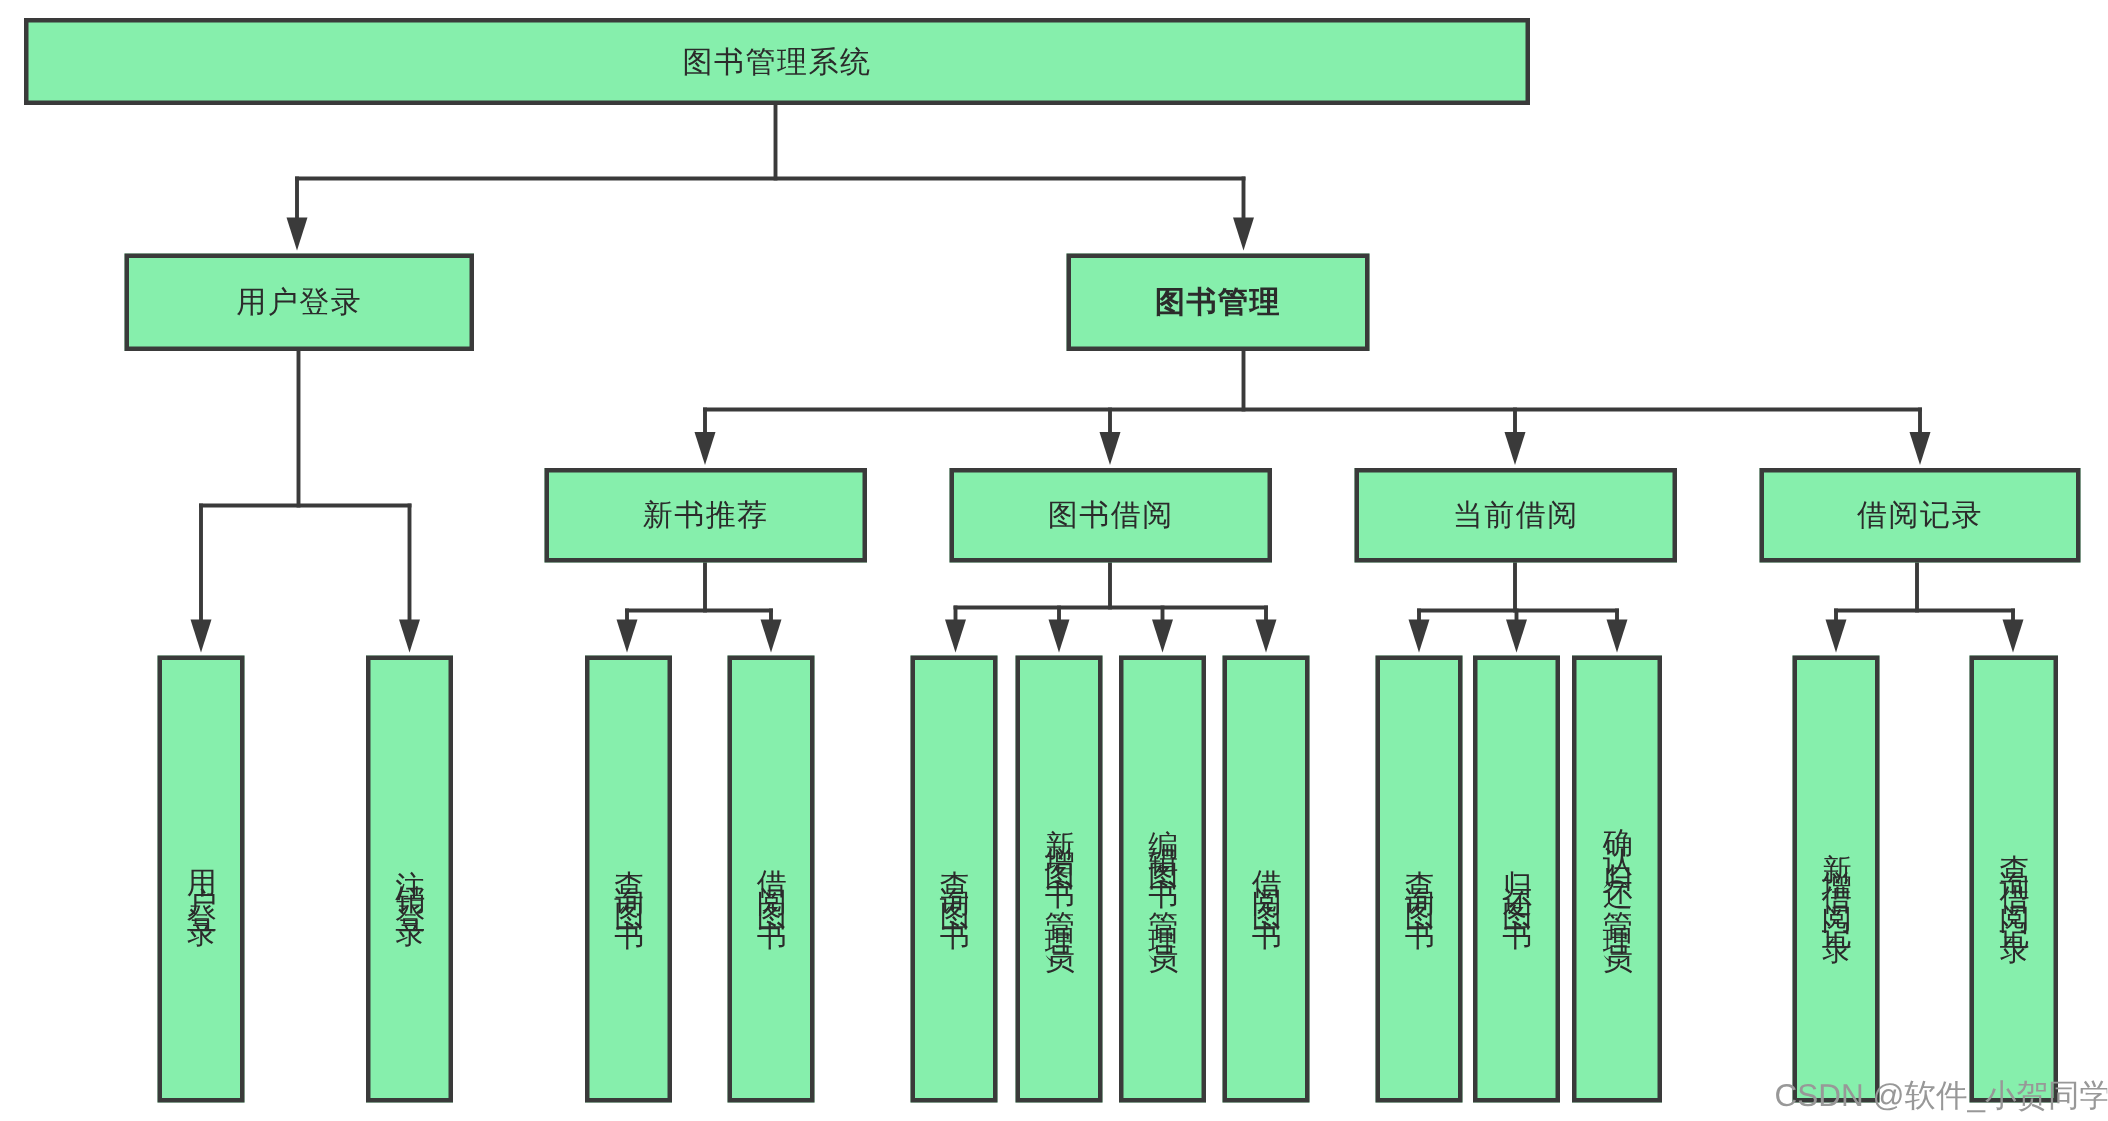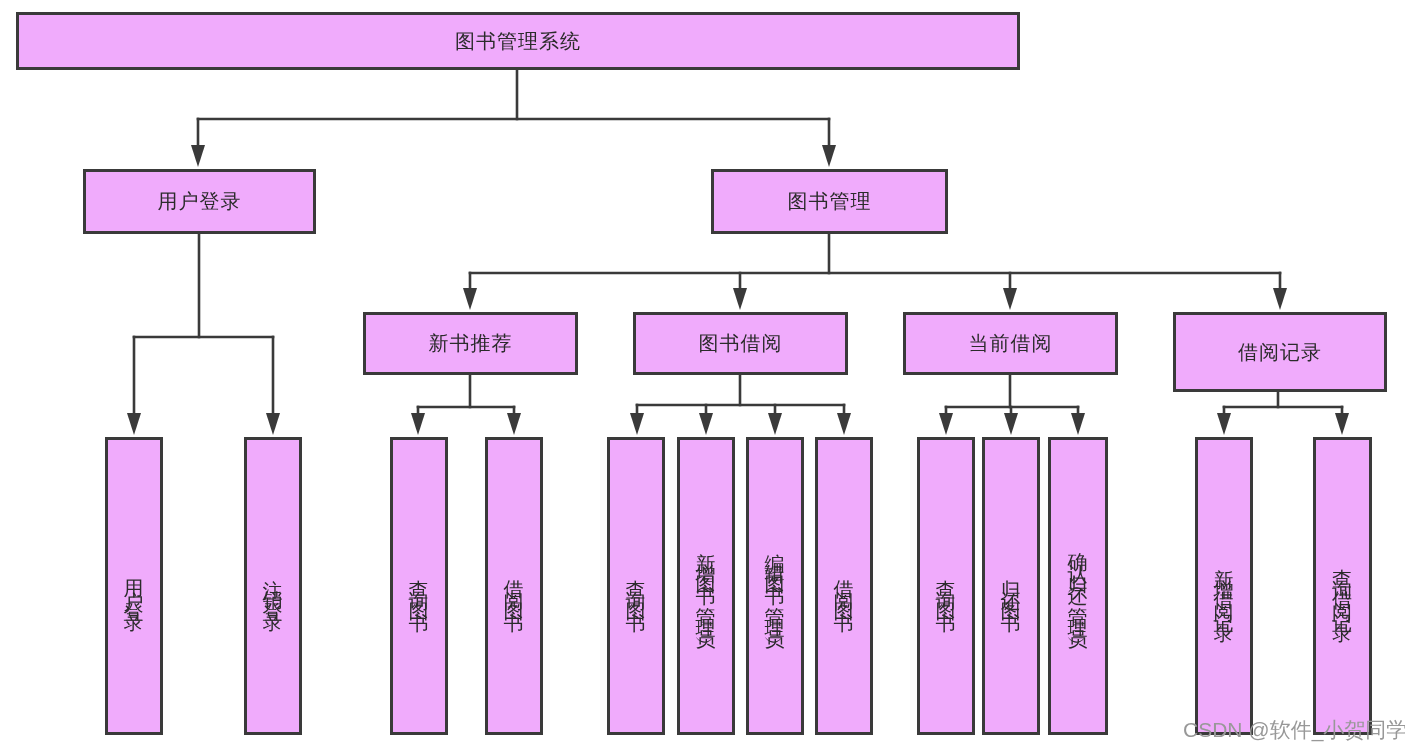--- a/index.html
+++ b/index.html
@@ -12,44 +12,44 @@
     overflow: hidden;
   }
   #wires {
     position: absolute;
     left: 0; top: 0;
     width: 1405px; height: 747px;
   }
   .box {
     position: absolute;
     box-sizing: border-box;
-    background: #f0abfc;
+    background: #86efac;
     border: 3px solid #3a3a3a;
     display: flex;
     align-items: center;
     justify-content: center;
     color: #2b2b2b;
     font-size: 20px;
     letter-spacing: 1px;
   }
   .leaf .vtext {
     writing-mode: vertical-rl;
     text-orientation: mixed;
     letter-spacing: 11px;
     line-height: 1.1;
     white-space: nowrap;
   }
   
   #root-box      { left: 16px;   top: 12px;  width: 1004px; height: 58px; }
   #n-user        { left: 83px;   top: 169px; width: 233px;  height: 65px; }
-  #n-mgmt        { left: 711px;  top: 169px; width: 237px;  height: 65px; }
+  #n-mgmt        { left: 711px;  top: 169px; width: 202px;  height: 65px; font-weight: bold; }
   #n-newbooks    { left: 363px;  top: 312px; width: 215px;  height: 63px; }
   #n-bookborrow  { left: 633px;  top: 312px; width: 215px;  height: 63px; }
   #n-current     { left: 903px;  top: 312px; width: 215px;  height: 63px; justify-content: center; }
-  #n-records     { left: 1173px; top: 312px; width: 214px;  height: 80px; text-align: right; }
+  #n-records     { left: 1173px; top: 312px; width: 214px;  height: 63px; text-align: right; }
   .leaf          { top: 437px; width: 58px; height: 298px; position: absolute; }
   #l-login       { left: 105px; }
   #l-logout      { left: 244px; }
   #l-nb-query    { left: 390px; }
   #l-nb-borrow   { left: 485px; }
   #l-bb-query    { left: 607px; }
   #l-bb-add      { left: 677px; }
   #l-bb-edit     { left: 746px; }
   #l-bb-borrow   { left: 815px; }
   #l-cb-query    { left: 917px; }

